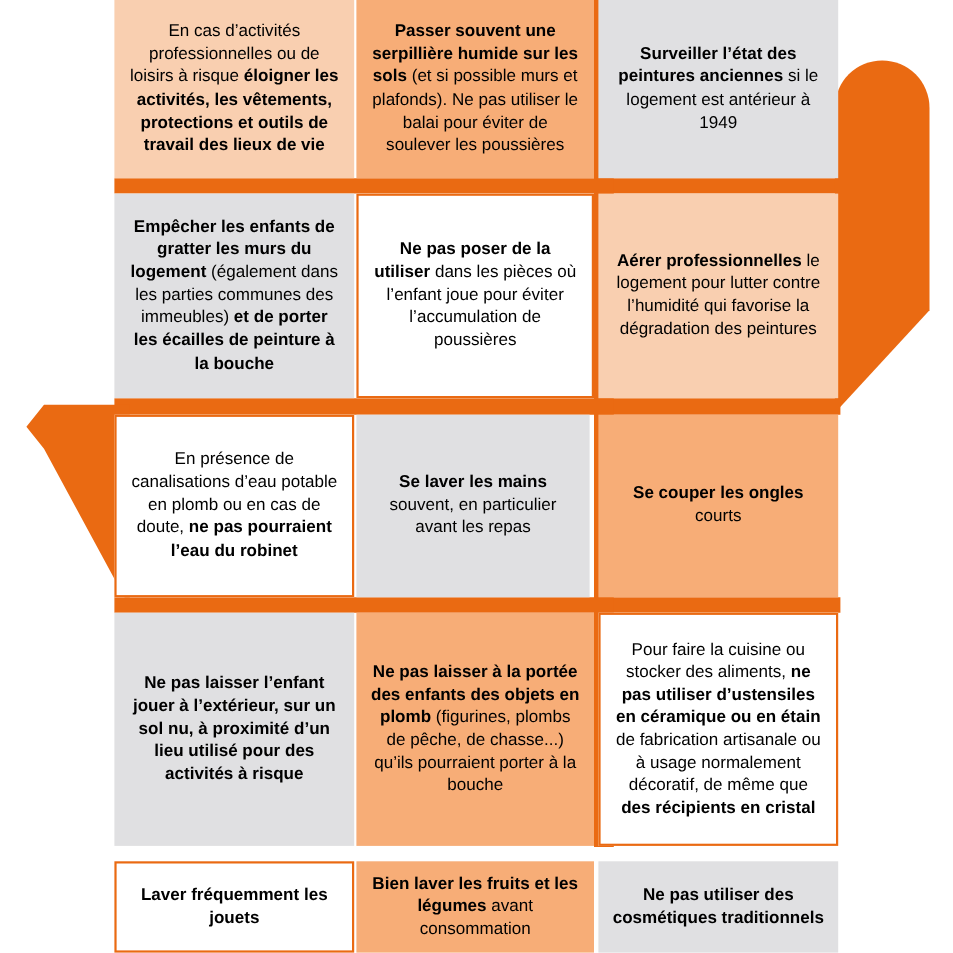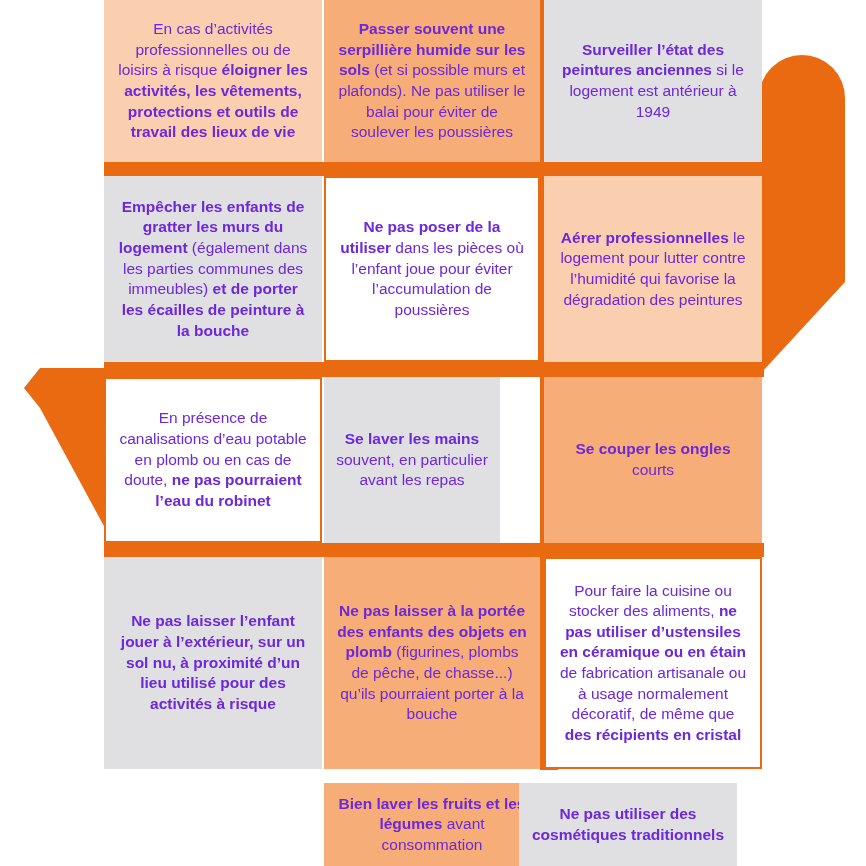--- a/index.html
+++ b/index.html
@@ -18,21 +18,21 @@
   .cell{
     position:absolute;
     box-sizing:border-box;
     display:flex;
     align-items:center;
     justify-content:center;
     text-align:center;
     padding:10px 12px;
     font-size:15.5px;
     line-height:1.33;
-    color:#6d28d9;
+    color:#000000;
   }
   .cell .txt{width:100%;}
   .cell b{font-weight:bold;}
   .peach  {background:#f9cfb0;}
   .orange {background:#f7ad77;}
   .grey   {background:#e0e0e2;justify-content:flex-end;}
   .white  {background:#ffffff;border:2px solid #ea6a12;}
 </style>
 </head>
 <body>
@@ -88,37 +88,40 @@
   <div class="cell white" style="left:324px;top:176px;width:216px;height:186px;">
     <div class="txt"><b>Ne pas poser de la utiliser</b> dans les pièces où l’enfant joue pour éviter l’accumulation de poussières</div>
   </div>
   <div class="cell peach" style="left:544px;top:176px;width:218px;height:186px;">
     <div class="txt"><b>Aérer professionnelles</b> le logement pour lutter contre l’humidité qui favorise la dégradation des peintures</div>
   </div>
 
   <div class="cell white" style="left:104px;top:377px;width:218px;height:166px;">
     <div class="txt">En présence de canalisations d’eau potable en plomb ou en cas de doute, <b>ne pas pourraient l’eau du robinet</b></div>
   </div>
-  <div class="cell grey" style="left:324px;top:377px;width:176px;height:166px;">
+  <div class="cell grey" style="left:324px;top:377px;width:212px;height:166px;">
     <div class="txt"><b>Se laver les mains</b> souvent, en particulier avant les repas</div>
   </div>
   <div class="cell grey" style="left:104px;top:557px;width:218px;height:212px;">
     <div class="txt"><b>Ne pas laisser l’enfant jouer à l’extérieur, sur un sol nu, à proximité d’un lieu utilisé pour des activités à risque</b></div>
   </div>
 
   <div class="cell orange" style="left:544px;top:377px;width:218px;height:166px;">
     <div class="txt"><b>Se couper les ongles</b> courts</div>
   </div>
   <div class="cell orange" style="left:324px;top:557px;width:216px;height:212px;">
     <div class="txt"><b>Ne pas laisser à la portée des enfants des objets en plomb</b> (figurines, plombs de pêche, de chasse...) qu’ils pourraient porter à la bouche</div>
   </div>
   <div class="cell white" style="left:544px;top:557px;width:218px;height:212px;">
     <div class="txt">Pour faire la cuisine ou stocker des aliments, <b>ne pas utiliser d’ustensiles en céramique ou en étain</b> de fabrication artisanale ou à usage normalement décoratif, de même que <b>des récipients en cristal</b></div>
   </div>
 
+  <div class="cell white" style="left:104px;top:783px;width:218px;height:83px;">
+    <div class="txt"><b>Laver fréquemment les jouets</b></div>
+  </div>
   <div class="cell orange" style="left:324px;top:783px;width:216px;height:83px;">
     <div class="txt"><b>Bien laver les fruits et les légumes</b> avant consommation</div>
   </div>
-  <div class="cell grey" style="left:519px;top:783px;width:218px;height:83px;">
+  <div class="cell grey" style="left:544px;top:783px;width:218px;height:83px;">
     <div class="txt"><b>Ne pas utiliser des cosmétiques traditionnels</b></div>
   </div>
 
 </div>
 
 </body></html>

